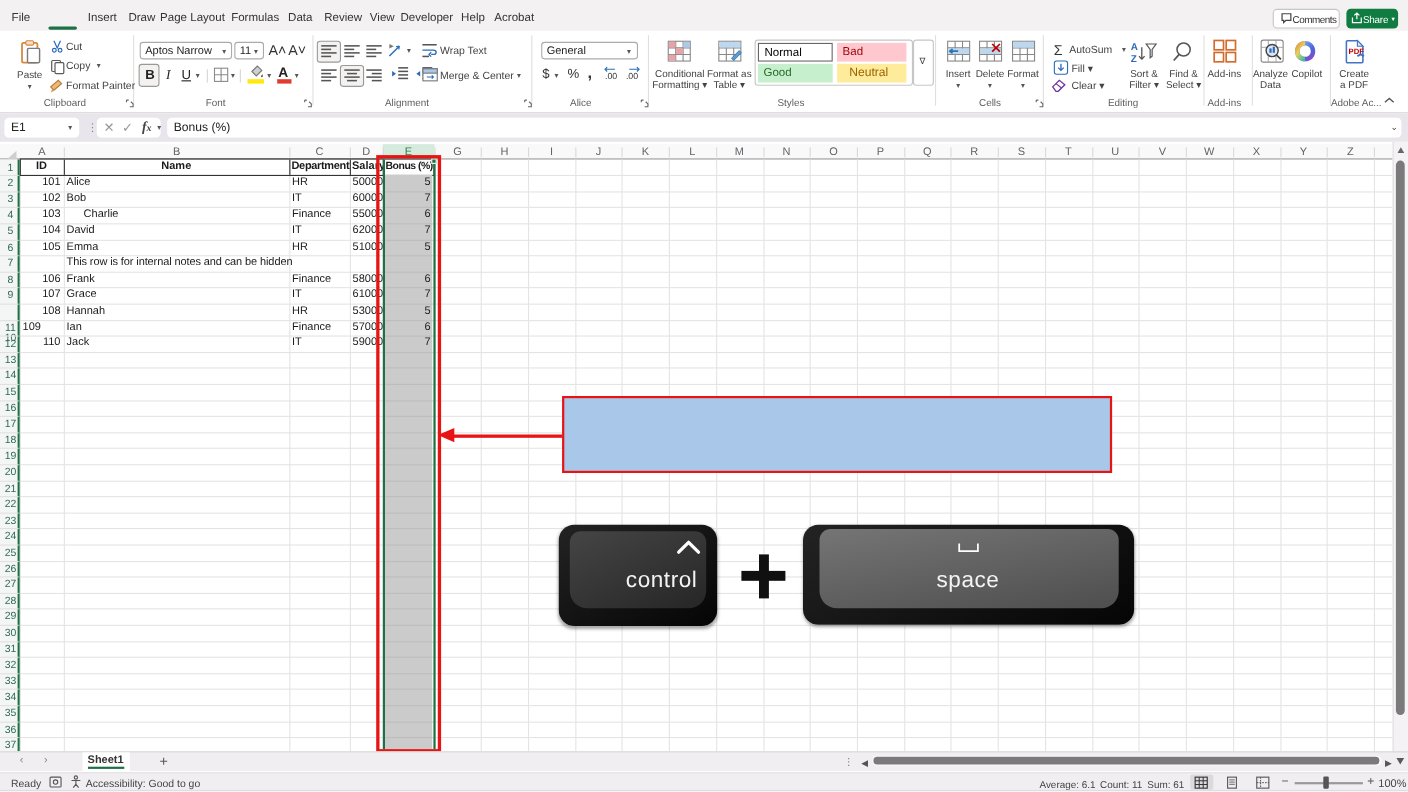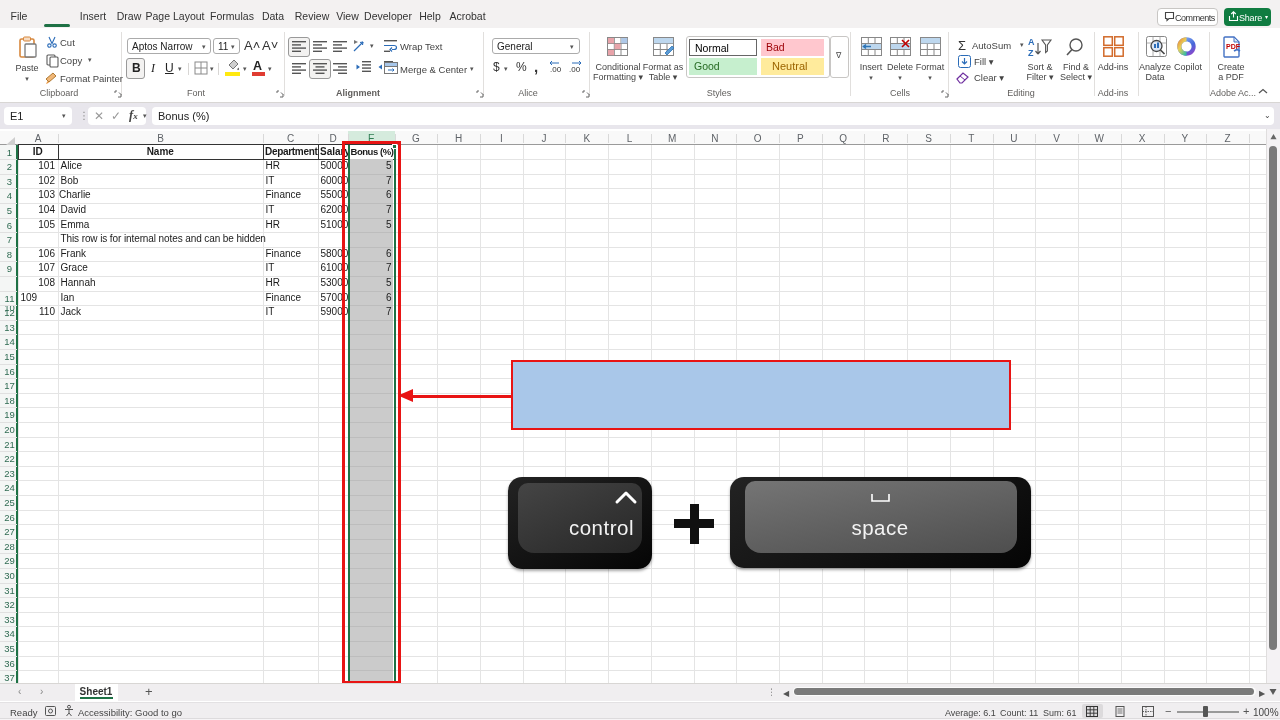--- a/index.html
+++ b/index.html
@@ -207,21 +207,21 @@
       <rect x="0" y="10.6" width="6" height="1.4" fill="#555"></rect>
     </svg>
 <div style="position:absolute;left:400px;top:41px;font-size:9.5px;color:#444;white-space:nowrap;">Wrap Text</div>
 <svg style="left:384px;top:62px" width="14" height="12" viewBox="0 0 14 12">
       <rect x="0.5" y="0.5" width="13" height="11" fill="#fff" stroke="#777" stroke-width="1"></rect>
       <rect x="0.5" y="0.5" width="13" height="4" fill="#a8c7ea" stroke="#777" stroke-width="1"></rect>
       <path d="M4 8h6M8.5 6.5L10 8l-1.5 1.5" stroke="#2b6cb8" stroke-width="1" fill="none"></path>
     </svg>
 <div style="position:absolute;left:400px;top:63.5px;font-size:9.5px;color:#444;white-space:nowrap;">Merge &amp; Center</div>
 <div style="position:absolute;left:470px;top:65px;font-size:7px;color:#555;">▾</div>
-<div class="glab" style="left:358px;top:87.5px;font-weight:bold;">Alignment</div>
+<div class="glab" style="left:370px;top:87.5px;">Alignment</div>
 <div style="position:absolute;left:492px;top:38px;width:88px;height:16px;background:#fff;border:1px solid #ababab;border-radius:3px;"></div>
 <div style="position:absolute;left:497px;top:41px;font-size:10px;color:#222;">General</div>
 <div style="position:absolute;left:570px;top:43px;font-size:7px;color:#555;">▾</div>
 <div style="position:absolute;left:493px;top:60px;font-size:12px;color:#333;">$</div>
 <div style="position:absolute;left:504px;top:65px;font-size:7px;color:#555;">▾</div>
 <div style="position:absolute;left:516px;top:60px;font-size:12px;color:#333;">%</div>
 <div style="position:absolute;left:534px;top:58px;font-size:15px;font-weight:bold;color:#333;">,</div>
 <svg style="left:550px;top:60px" width="16" height="14" viewBox="0 0 16 14">
       <text x="0" y="12" font-size="8" fill="#333">.00</text>
       <path d="M2 3h9M9 1l2 2-2 2" stroke="#2b6cb8" stroke-width="1" fill="none" transform="translate(-1,0) scale(-1,1) translate(-12,0)"></path>
@@ -705,21 +705,21 @@
 <div style="position:absolute;box-sizing:border-box;left:58px;top:159.2px;width:205px;height:14.6px;font-size:10px;line-height:14.6px;color:#1b1b1b;letter-spacing:0px;text-align:left;padding-left:2.5px;padding-right:3px;white-space:nowrap;">Alice</div>
 <div style="position:absolute;box-sizing:border-box;left:263px;top:159.2px;width:55px;height:14.6px;font-size:10px;line-height:14.6px;color:#1b1b1b;letter-spacing:0px;text-align:left;padding-left:2.5px;padding-right:3px;white-space:nowrap;">HR</div>
 <div style="position:absolute;box-sizing:border-box;left:318px;top:159.2px;width:30px;height:14.6px;font-size:10px;line-height:14.6px;color:#1b1b1b;letter-spacing:0px;text-align:right;padding-left:2.5px;padding-right:2px;white-space:nowrap;">50000</div>
 <div style="position:absolute;box-sizing:border-box;left:348px;top:159.2px;width:46.5px;height:14.6px;font-size:10px;line-height:14.6px;color:#1b1b1b;letter-spacing:0px;text-align:right;padding-left:2.5px;padding-right:3px;white-space:nowrap;">5</div>
 <div style="position:absolute;box-sizing:border-box;left:18px;top:173.79999999999998px;width:40px;height:14.6px;font-size:10px;line-height:14.6px;color:#1b1b1b;letter-spacing:0px;text-align:right;padding-left:2.5px;padding-right:3px;white-space:nowrap;">102</div>
 <div style="position:absolute;box-sizing:border-box;left:58px;top:173.79999999999998px;width:205px;height:14.6px;font-size:10px;line-height:14.6px;color:#1b1b1b;letter-spacing:0px;text-align:left;padding-left:2.5px;padding-right:3px;white-space:nowrap;">Bob</div>
 <div style="position:absolute;box-sizing:border-box;left:263px;top:173.79999999999998px;width:55px;height:14.6px;font-size:10px;line-height:14.6px;color:#1b1b1b;letter-spacing:0px;text-align:left;padding-left:2.5px;padding-right:3px;white-space:nowrap;">IT</div>
 <div style="position:absolute;box-sizing:border-box;left:318px;top:173.79999999999998px;width:30px;height:14.6px;font-size:10px;line-height:14.6px;color:#1b1b1b;letter-spacing:0px;text-align:right;padding-left:2.5px;padding-right:2px;white-space:nowrap;">60000</div>
 <div style="position:absolute;box-sizing:border-box;left:348px;top:173.79999999999998px;width:46.5px;height:14.6px;font-size:10px;line-height:14.6px;color:#1b1b1b;letter-spacing:0px;text-align:right;padding-left:2.5px;padding-right:3px;white-space:nowrap;">7</div>
 <div style="position:absolute;box-sizing:border-box;left:18px;top:188.39999999999998px;width:40px;height:14.6px;font-size:10px;line-height:14.6px;color:#1b1b1b;letter-spacing:0px;text-align:right;padding-left:2.5px;padding-right:3px;white-space:nowrap;">103</div>
-<div style="position:absolute;box-sizing:border-box;left:58px;top:188.39999999999998px;width:205px;height:14.6px;font-size:10px;line-height:14.6px;color:#1b1b1b;letter-spacing:0px;text-align:left;padding-left:1px;padding-right:3px;white-space:nowrap;">Charlie</div>
+<div style="position:absolute;box-sizing:border-box;left:58px;top:188.39999999999998px;width:205px;height:14.6px;font-size:10px;line-height:14.6px;color:#1b1b1b;letter-spacing:0px;text-align:left;padding-left:18px;padding-right:3px;white-space:nowrap;">Charlie</div>
 <div style="position:absolute;box-sizing:border-box;left:263px;top:188.39999999999998px;width:55px;height:14.6px;font-size:10px;line-height:14.6px;color:#1b1b1b;letter-spacing:0px;text-align:left;padding-left:2.5px;padding-right:3px;white-space:nowrap;">Finance</div>
 <div style="position:absolute;box-sizing:border-box;left:318px;top:188.39999999999998px;width:30px;height:14.6px;font-size:10px;line-height:14.6px;color:#1b1b1b;letter-spacing:0px;text-align:right;padding-left:2.5px;padding-right:2px;white-space:nowrap;">55000</div>
 <div style="position:absolute;box-sizing:border-box;left:348px;top:188.39999999999998px;width:46.5px;height:14.6px;font-size:10px;line-height:14.6px;color:#1b1b1b;letter-spacing:0px;text-align:right;padding-left:2.5px;padding-right:3px;white-space:nowrap;">6</div>
 <div style="position:absolute;box-sizing:border-box;left:18px;top:203.0px;width:40px;height:14.6px;font-size:10px;line-height:14.6px;color:#1b1b1b;letter-spacing:0px;text-align:right;padding-left:2.5px;padding-right:3px;white-space:nowrap;">104</div>
 <div style="position:absolute;box-sizing:border-box;left:58px;top:203.0px;width:205px;height:14.6px;font-size:10px;line-height:14.6px;color:#1b1b1b;letter-spacing:0px;text-align:left;padding-left:2.5px;padding-right:3px;white-space:nowrap;">David</div>
 <div style="position:absolute;box-sizing:border-box;left:263px;top:203.0px;width:55px;height:14.6px;font-size:10px;line-height:14.6px;color:#1b1b1b;letter-spacing:0px;text-align:left;padding-left:2.5px;padding-right:3px;white-space:nowrap;">IT</div>
 <div style="position:absolute;box-sizing:border-box;left:318px;top:203.0px;width:30px;height:14.6px;font-size:10px;line-height:14.6px;color:#1b1b1b;letter-spacing:0px;text-align:right;padding-left:2.5px;padding-right:2px;white-space:nowrap;">62000</div>
 <div style="position:absolute;box-sizing:border-box;left:348px;top:203.0px;width:46.5px;height:14.6px;font-size:10px;line-height:14.6px;color:#1b1b1b;letter-spacing:0px;text-align:right;padding-left:2.5px;padding-right:3px;white-space:nowrap;">7</div>
 <div style="position:absolute;box-sizing:border-box;left:18px;top:217.6px;width:40px;height:14.6px;font-size:10px;line-height:14.6px;color:#1b1b1b;letter-spacing:0px;text-align:right;padding-left:2.5px;padding-right:3px;white-space:nowrap;">105</div>
 <div style="position:absolute;box-sizing:border-box;left:58px;top:217.6px;width:205px;height:14.6px;font-size:10px;line-height:14.6px;color:#1b1b1b;letter-spacing:0px;text-align:left;padding-left:2.5px;padding-right:3px;white-space:nowrap;">Emma</div>

